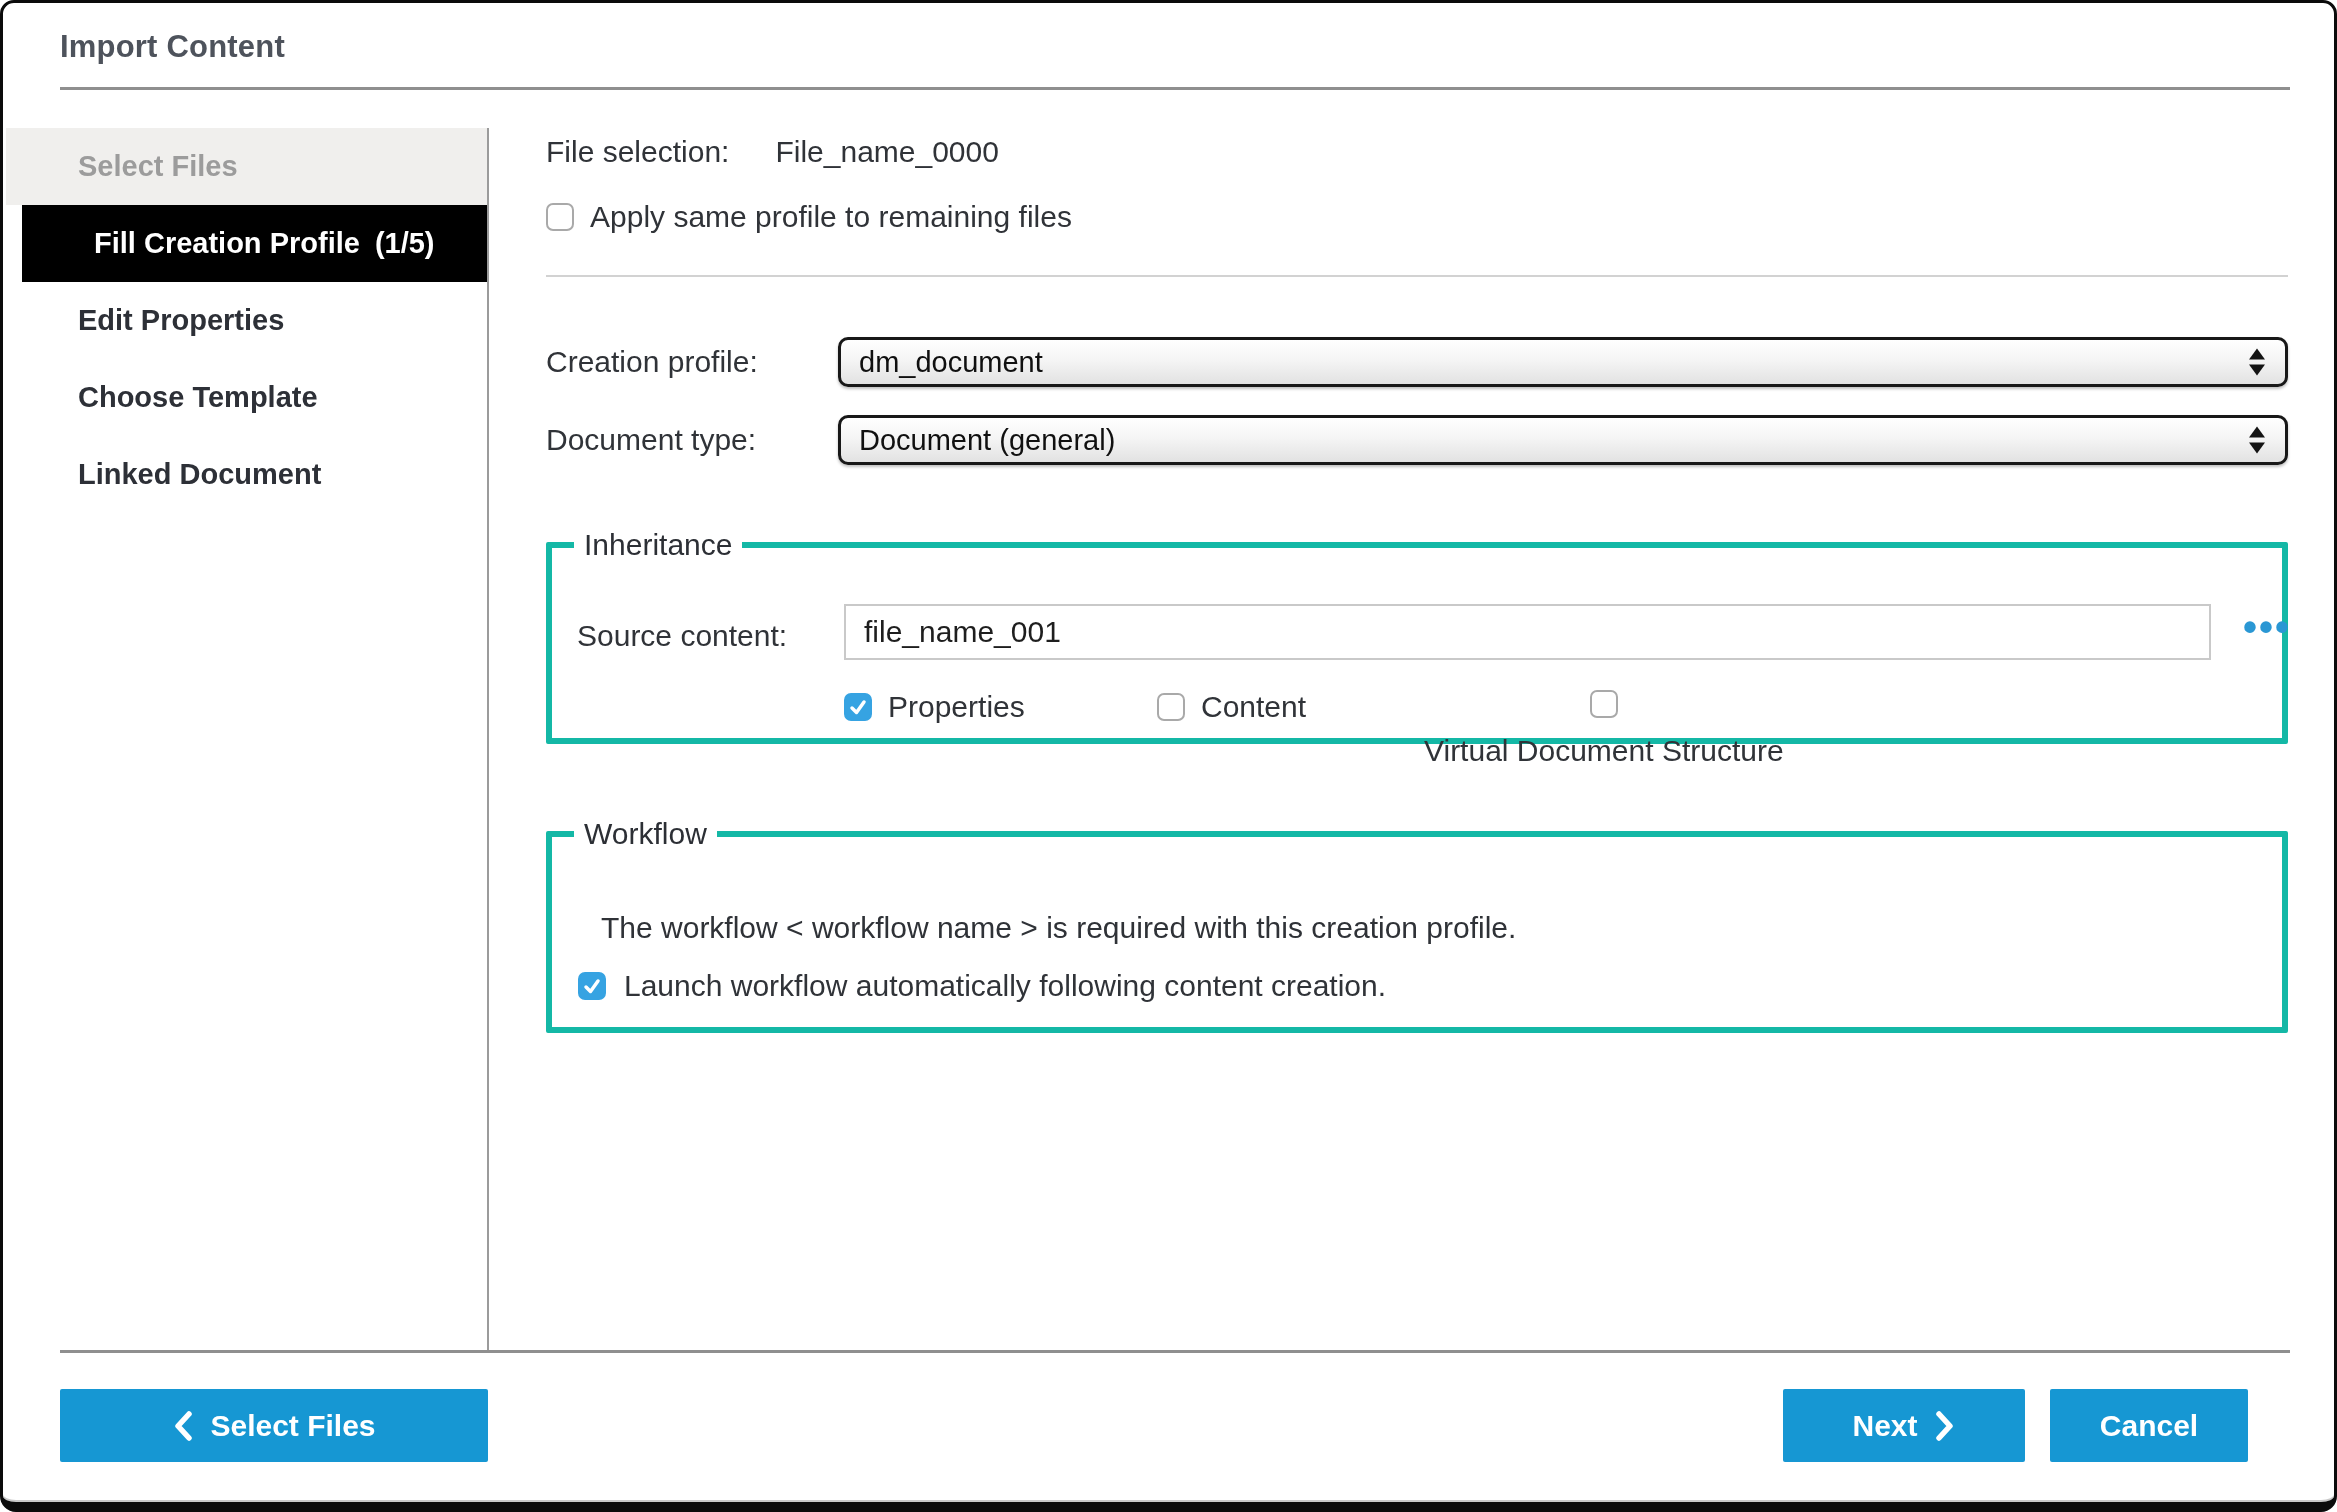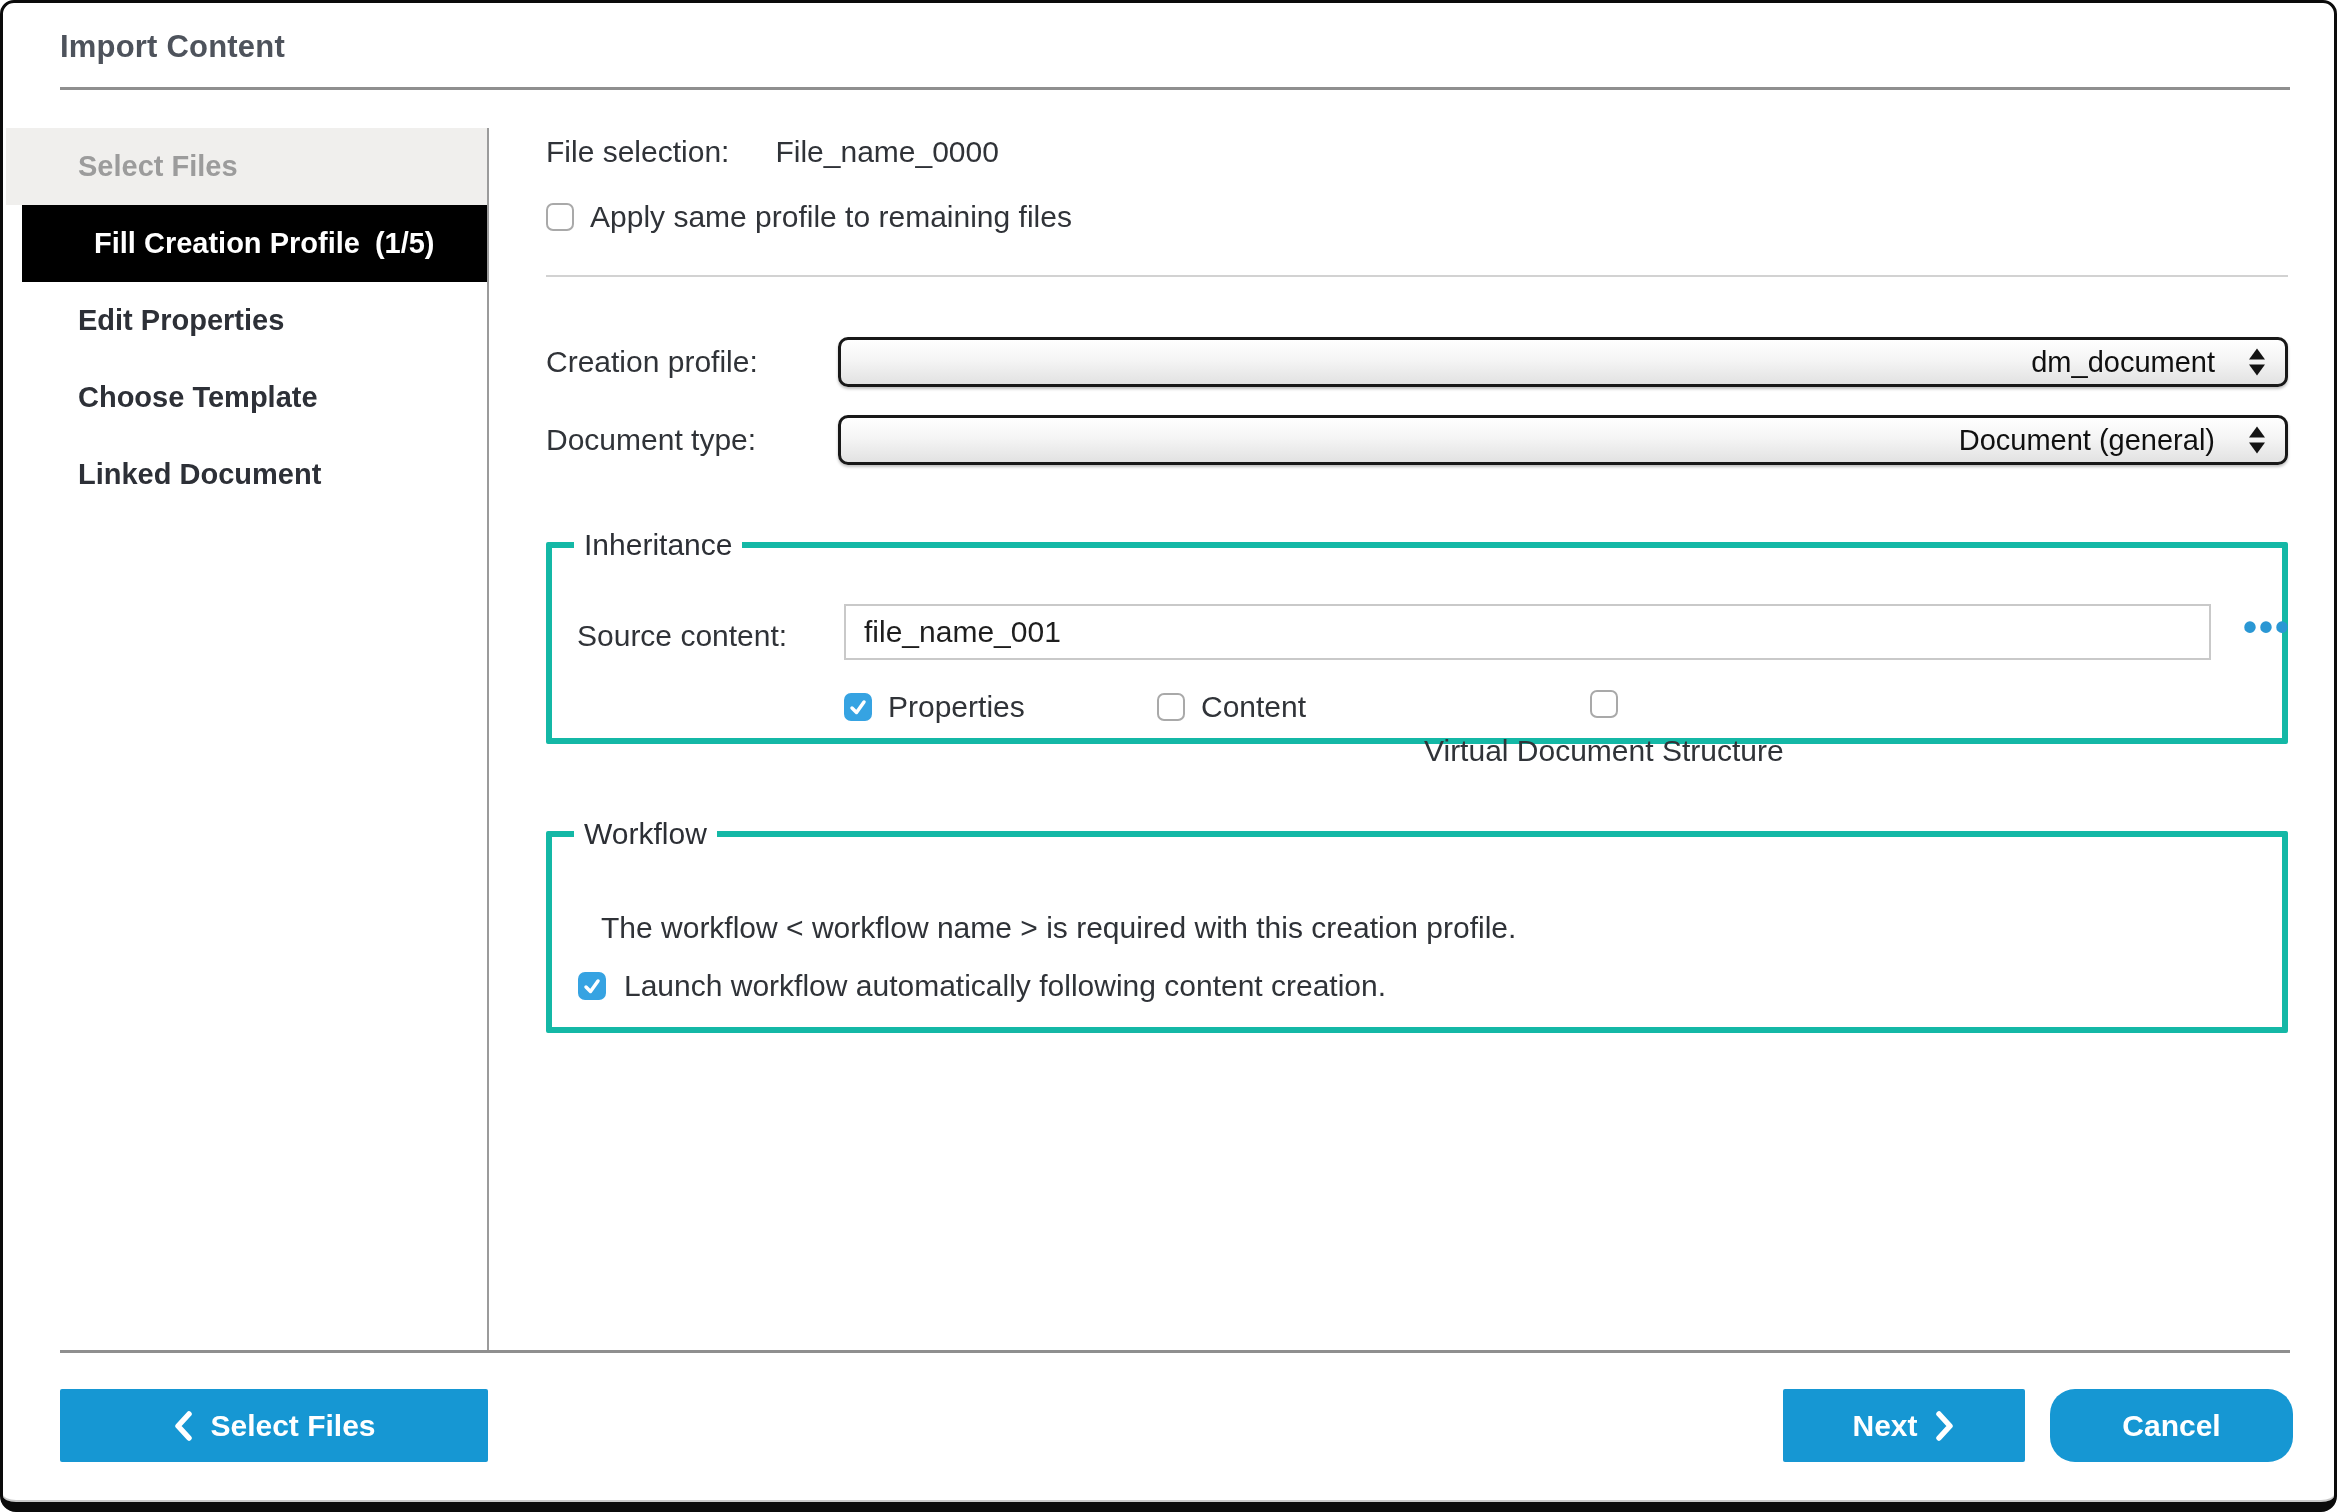--- a/index.html
+++ b/index.html
@@ -37,22 +37,22 @@
   .row-apply{position:absolute;left:543px;top:197px;display:flex;gap:16px;align-items:center;}
   .divider-light{position:absolute;left:543px;top:272px;width:1742px;height:2px;background:#d2d2d2;}
   .cp-label{position:absolute;left:543px;top:334px;height:50px;display:flex;align-items:center;}
   .dt-label{position:absolute;left:543px;top:412px;height:50px;display:flex;align-items:center;}
   
   .select{
     position:absolute;left:835px;width:1450px;height:50px;box-sizing:border-box;
     border:3px solid #181818;border-radius:10px;
     background:linear-gradient(180deg,#ffffff 0%,#f5f5f5 45%,#e2e2e2 100%);
     box-shadow:0 2px 3px rgba(0,0,0,.25);
-    display:flex;align-items:center;padding:0 70px 0 12px;
-    font-size:29px;color:#101010;cursor:pointer;justify-content:flex-end;
+    display:flex;align-items:center;padding:0 70px 0 18px;
+    font-size:29px;color:#101010;cursor:pointer;
   }
   .select.cp{top:334px;}
   .select.dt{top:412px;}
   .spinner{position:absolute;right:20px;top:50%;transform:translateY(-50%);display:flex;flex-direction:column;gap:5px;}
   .tri-up{width:0;height:0;border-left:8px solid transparent;border-right:8px solid transparent;border-bottom:11px solid #141414;}
   .tri-down{width:0;height:0;border-left:8px solid transparent;border-right:8px solid transparent;border-top:11px solid #141414;}
   
   fieldset{
     position:absolute;left:543px;width:1742px;height:216px;box-sizing:border-box;
     border:6px solid #14b8a6;border-radius:2px;margin:0;padding:0;
@@ -90,21 +90,21 @@
   .checkbox.checked svg{display:block;}
   
   .footer-divider{position:absolute;left:57px;top:1347px;width:2230px;height:3px;background:#8f8f8f;}
   .btn{
     position:absolute;top:1386px;height:73px;border:none;cursor:pointer;
     background:#1697d3;color:#ffffff;font-family:inherit;font-size:30px;font-weight:700;
     display:flex;align-items:center;justify-content:center;gap:16px;border-radius:2px;
   }
   .btn-back{left:57px;width:428px;}
   .btn-next{left:1780px;width:242px;}
-  .btn-cancel{left:2047px;width:243px;border-radius:25px;}
+  .btn-cancel{left:2047px;width:198px;}
   .chev{flex:0 0 auto;}
 </style>
 </head>
 <body>
 
 <div class="dialog">
 
   <div class="title">Import Content</div>
   <div class="title-divider"></div>
 

